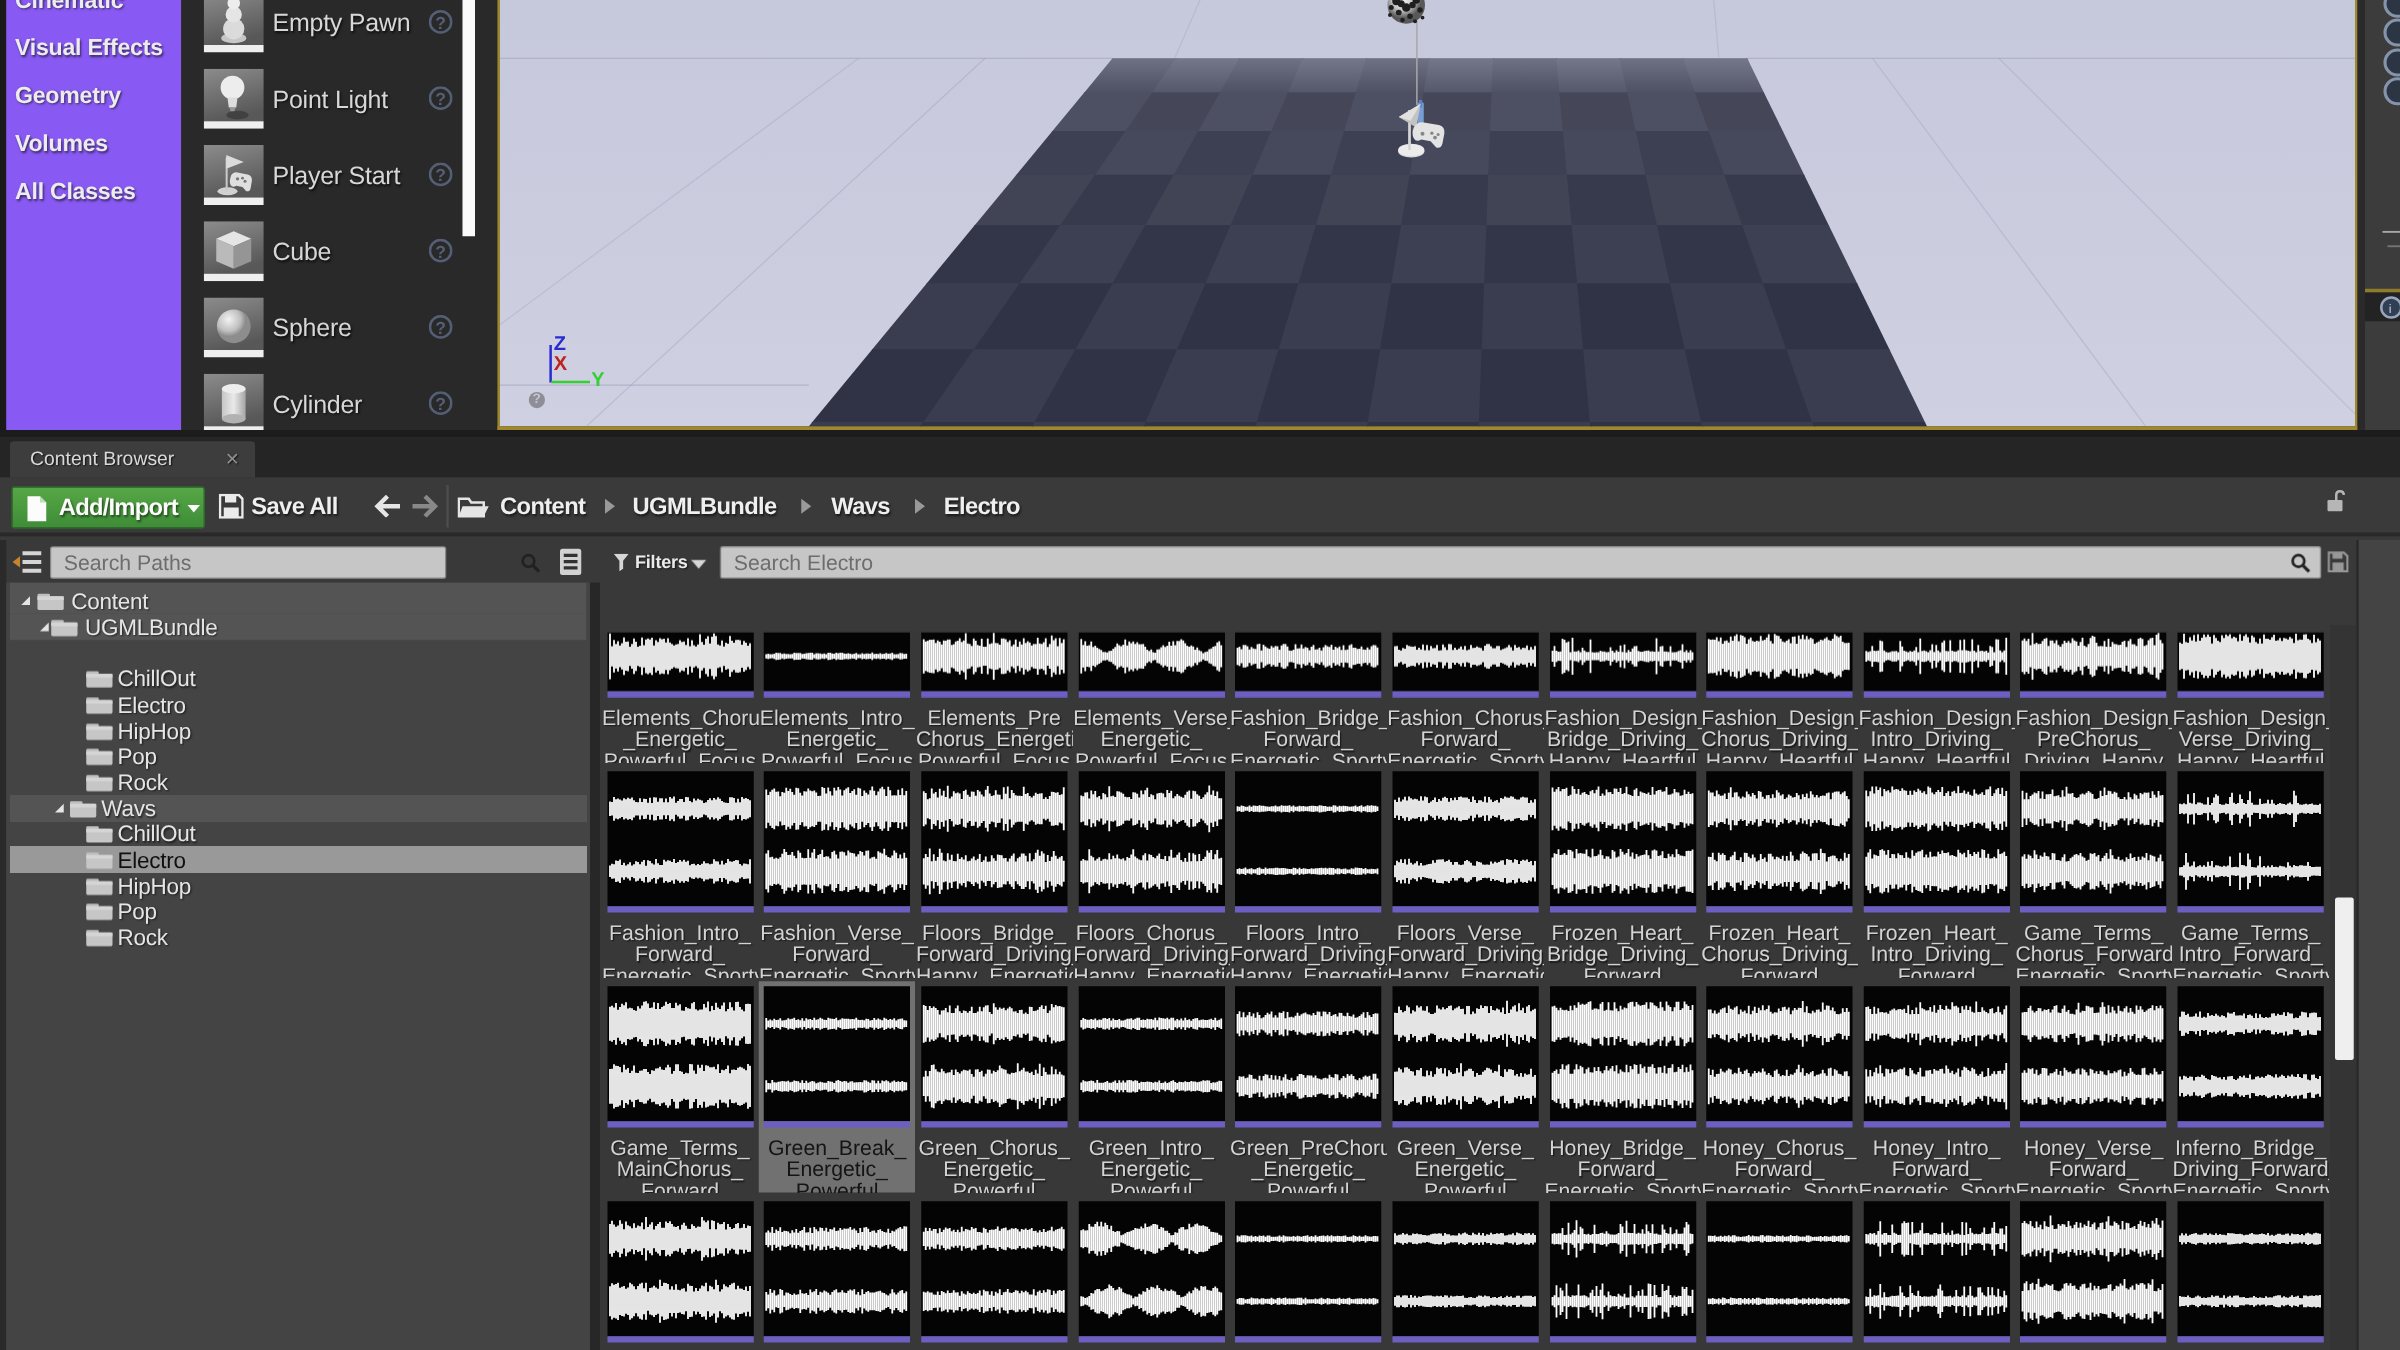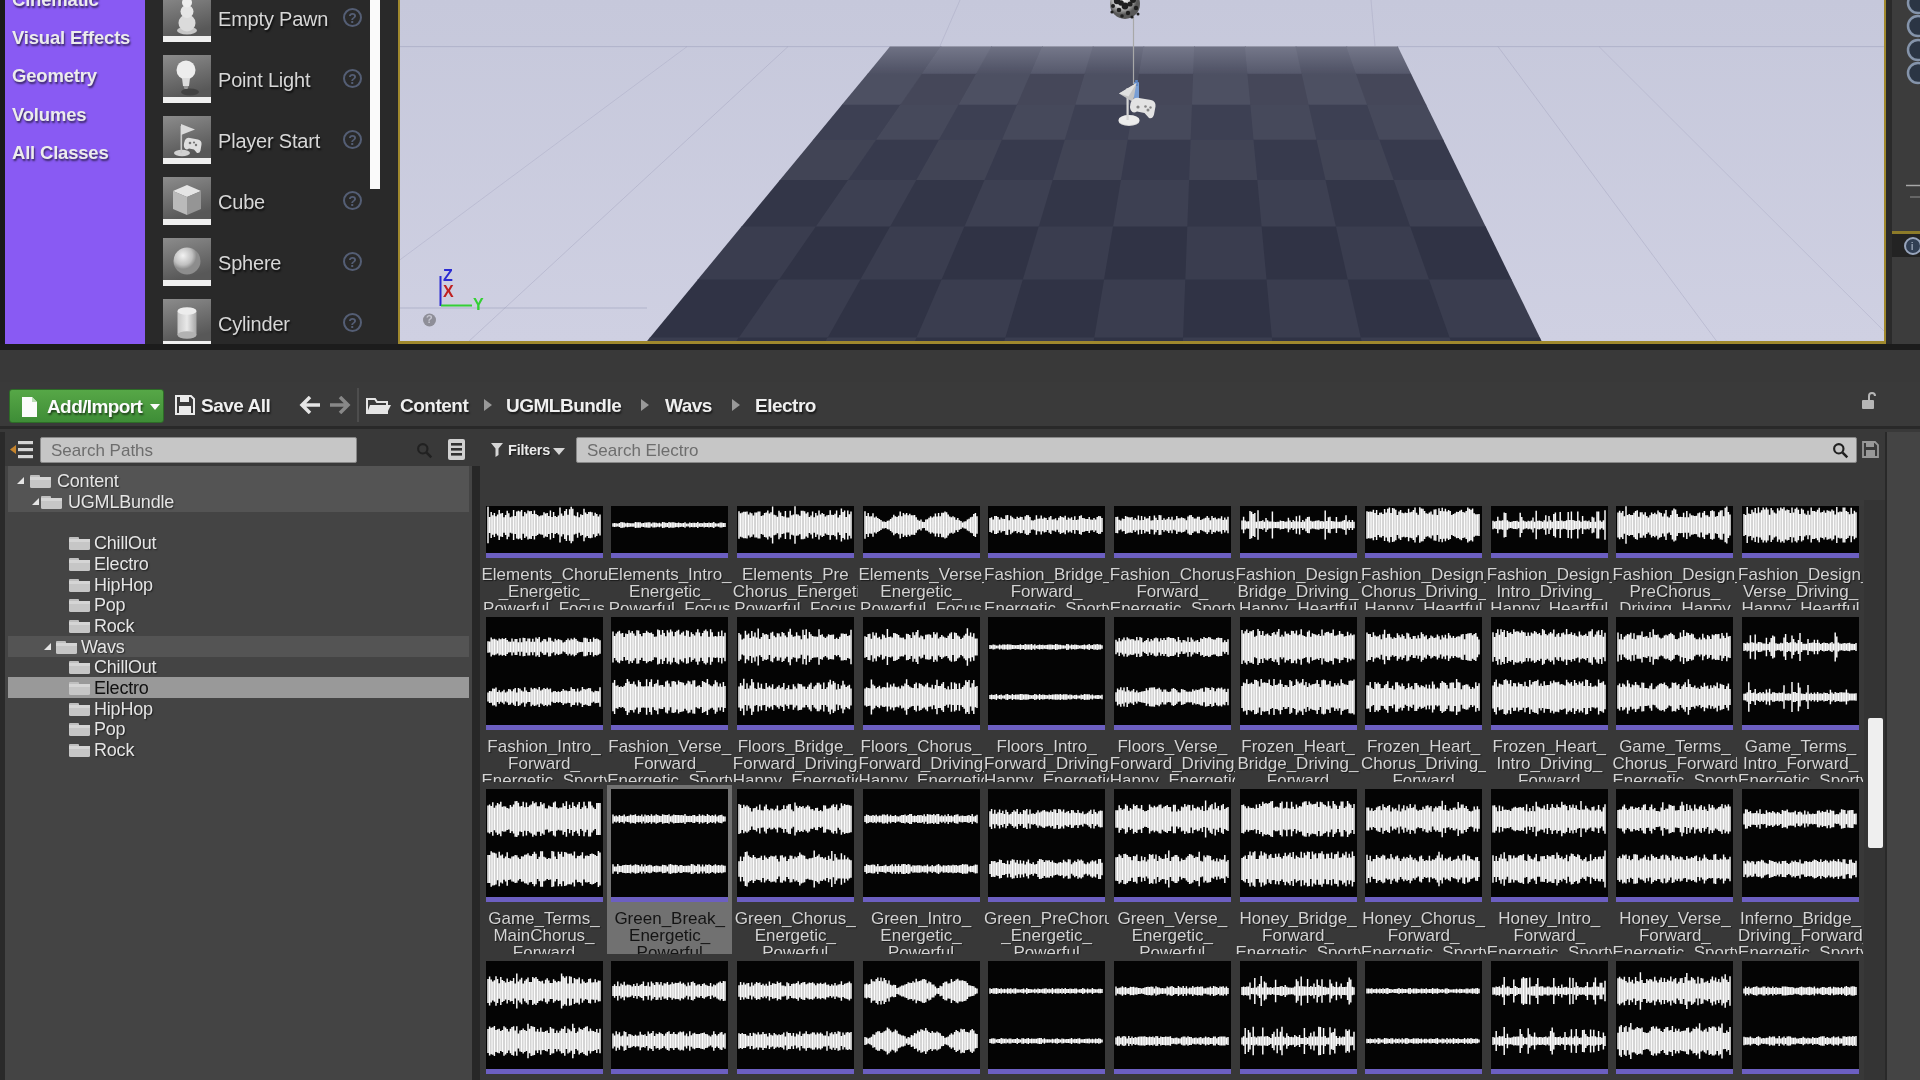--- a/index.html
+++ b/index.html
@@ -388,20 +388,26 @@
   <rect x="0" y="231" width="28" height="3" fill="#8f7d2a"></rect>
   <rect x="0" y="234" width="28" height="23" fill="#242424"></rect>
   <circle cx="21" cy="246" r="8" fill="#324055" stroke="#9aa7bf" stroke-width="2"></circle>
   <text x="19" y="250" font-size="10" fill="#c8d2e2" font-family="Liberation Sans, sans-serif">i</text>
  </svg>
 </div>
     </div>
 
 <div id="cb">
  <div id="cb-topband"></div>
+ <div id="cb-tabbar">
+        <div id="cb-tab">
+          <span>Content Browser</span>
+          <span class="x">✕</span>
+        </div>
+      </div>
 
  <div id="toolbar">
   <div id="addimp">
    <svg width="20" height="22" style="position:absolute;left:10px;top:6px">
     <path d="M2 1 L12 1 L17 6 L17 21 L2 21 Z" fill="#fff"></path>
     <path d="M12 1 L12 6 L17 6 Z" fill="#bfe0b8"></path>
    </svg>
    <span class="t">Add/Import</span>
           <div class="d"></div>
   </div>

